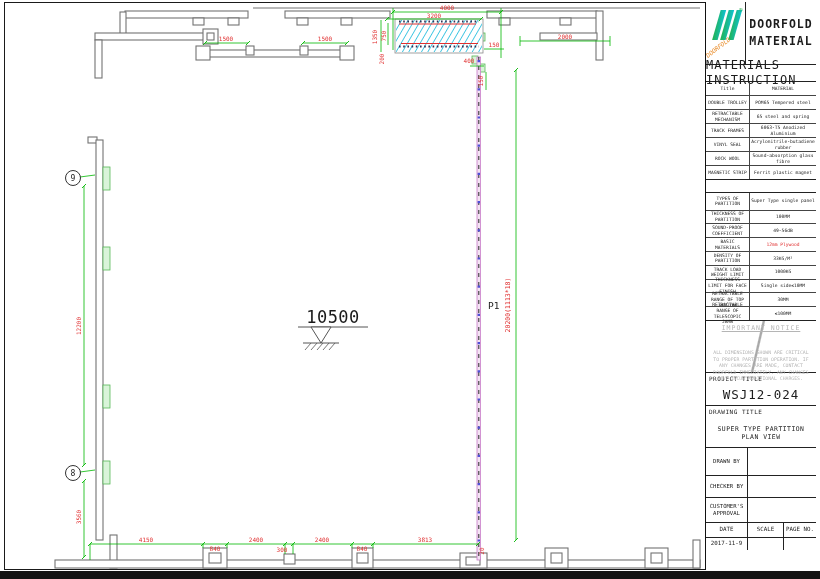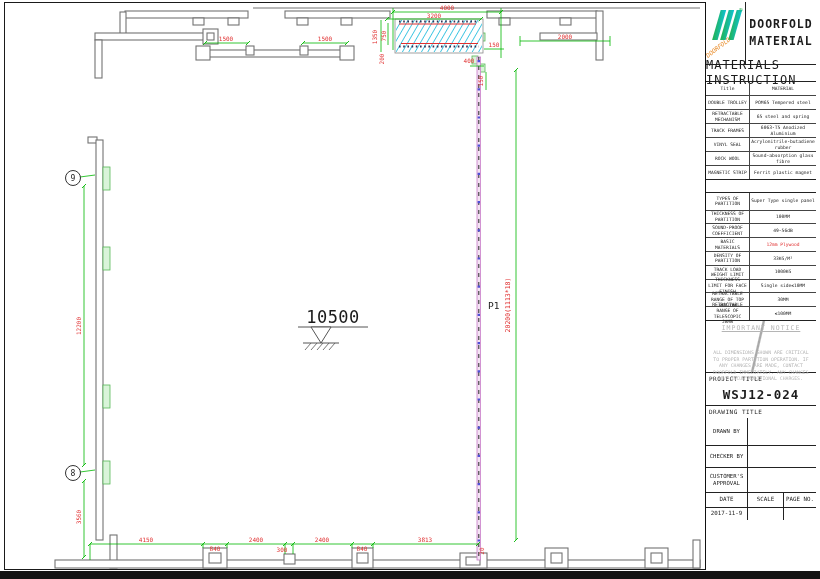--- a/index.html
+++ b/index.html
@@ -32,21 +32,21 @@
   .tr{flex:1;display:flex;align-items:center;justify-content:center;text-align:center;
       padding:1px;box-sizing:border-box;font-size:4.6px;}
   .tr.red{color:#e03030;}
   .tb-notice{height:52px;position:relative;color:#b5b5b5;text-align:center;padding:3px 4px;
      background-image:linear-gradient(103deg, transparent 46%, #a9a9a9 47%, #a9a9a9 48%, transparent 49%);}
   .notice-h{font-size:6.5px;letter-spacing:1px;text-decoration:underline;margin-bottom:18px;}
   .notice-b{font-size:4.8px;line-height:1.35;}
   .tb-label{height:12px;display:flex;align-items:center;padding-left:3px;font-size:6px;
             letter-spacing:0.5px;border-bottom:none !important;}
   .tb-project{height:21px;display:flex;align-items:center;justify-content:center;
-              font-size:12.5px;letter-spacing:1px;font-weight:bold;}
+              font-size:12.5px;letter-spacing:1px;}
   .tb-label2{height:12px;display:flex;align-items:center;padding-left:3px;font-size:6px;
              letter-spacing:0.5px;border-bottom:none !important;}
   .tb-drawing{height:30px;display:flex;align-items:center;justify-content:center;text-align:center;
               font-size:6.4px;letter-spacing:0.5px;padding:0 2px;}
   .sign-row{display:flex;}
   .sign-row .sl{width:42px;border-right:1px solid #222;display:flex;align-items:center;
                 justify-content:center;text-align:center;font-size:5.6px;box-sizing:border-box;}
   .sign-row .sr{flex:1;}
   .h28{height:28px;} .h22{height:22px;} .h25{height:25px;}
   .foot-row{display:flex;height:15px;}
@@ -349,20 +349,21 @@
 
     <div class="tb-notice">
       <div class="notice-h">IMPORTANT NOTICE</div>
       <div class="notice-b">ALL DIMENSIONS SHOWN ARE CRITICAL TO PROPER PARTITION OPERATION. IF ANY CHANGES ARE MADE, CONTACT DOORFOLD IMMEDIATELY. ANY CHANGES MAY INCUR ADDITIONAL CHARGES.</div>
     </div>
 
     <div class="tb-label">PROJECT TITLE</div>
     <div class="tb-project">WSJ12-024</div>
 
     <div class="tb-label2">DRAWING TITLE</div>
+    <div class="tb-drawing">SUPER TYPE PARTITION PLAN VIEW</div>
 
     <div class="sign-row h28">
       <div class="sl">DRAWN BY</div>
       <div class="sr"></div>
     </div>
     <div class="sign-row h22">
       <div class="sl">CHECKER BY</div>
       <div class="sr"></div>
     </div>
     <div class="sign-row h25">

